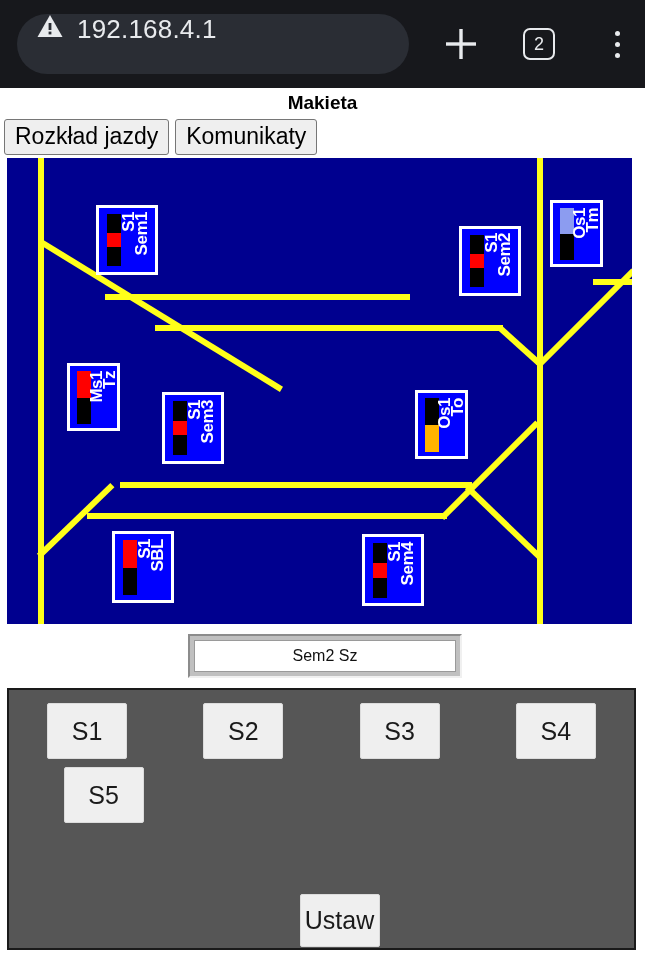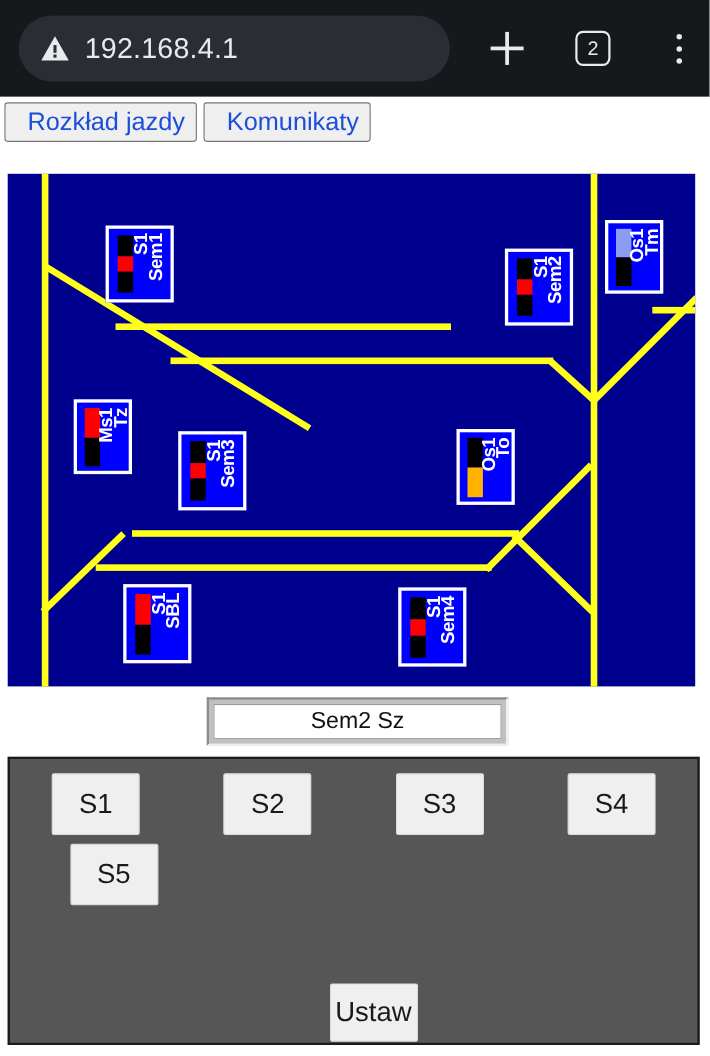--- a/index.html
+++ b/index.html
@@ -15,21 +15,21 @@
     position: absolute; left: 0; top: 0;
     width: 645px; height: 88px;
     background: #17181c;
     display: flex; align-items: center;
   }
   #url-pill {
     margin-left: 17px;
     width: 393px; height: 60px;
     background: #2a2d34;
     border-radius: 30px;
-    display: flex; align-items: center;
+    display: flex; align-items: flex-start;
     padding: 0 20px;
   }
   #warn-icon { width: 26px; height: 24px; flex: 0 0 auto; }
   #url-text {
     margin-left: 14px;
     color: #e8eaed;
     font-size: 26px;
     letter-spacing: .2px;
     white-space: nowrap;
   }
@@ -64,22 +64,22 @@
   }
   #nav-buttons {
     margin-top: 5px; padding-left: 4px;
     display: flex; gap: 6px;
   }
   .nav-btn {
     background: #efefef;
     border: 1px solid #767676;
     border-radius: 3px;
     font-family: "Liberation Sans", sans-serif;
-    font-size: 23px; color: #1d4ed8;
-    padding: 2px 10px 4px 20px;
+    font-size: 23px; color: #000000;
+    padding: 2px 10px 4px 10px;
     line-height: 28px;
     cursor: pointer;
   }
 
   
   #track-canvas {
     position: absolute; left: 7px; top: 70px;
     width: 625px; height: 466px;
     background: #00008f;
     overflow: hidden;
@@ -125,21 +125,21 @@
     border-left: 2px solid #8c8c8c;
     border-right: 2px solid #f0f0f0;
     border-bottom: 2px solid #f0f0f0;
     padding: 4px;
   }
   #readout-field {
     width: 100%; height: 100%;
     background: #ffffff;
     border: 1px solid #9a9a9a;
     display: flex; align-items: center; justify-content: center;
-    font-size: 21px; color: #111;
+    font-size: 16px; color: #111;
     font-family: "Liberation Sans", sans-serif;
   }
 
   
   #control-panel {
     position: absolute; left: 7px; top: 600px;
     width: 629px; height: 262px;
     background: #565656;
     border: 2px solid #1a1a1a;
   }
@@ -197,20 +197,21 @@
     <div class="stack">
       <div class="dot"></div>
         <div class="dot"></div>
         <div class="dot"></div>
     </div>
   </div>
 </div>
 
 <div id="page">
 
+  <div id="page-title">Makieta</div>
 
   <div id="nav-buttons">
     <button class="nav-btn">Rozkład jazdy</button>
     <button class="nav-btn">Komunikaty</button>
   </div>
 
   <div id="track-canvas">
 
     <div class="rail" style="left:31px;  top:-4px; width:6px; height:472px;"></div>
 

